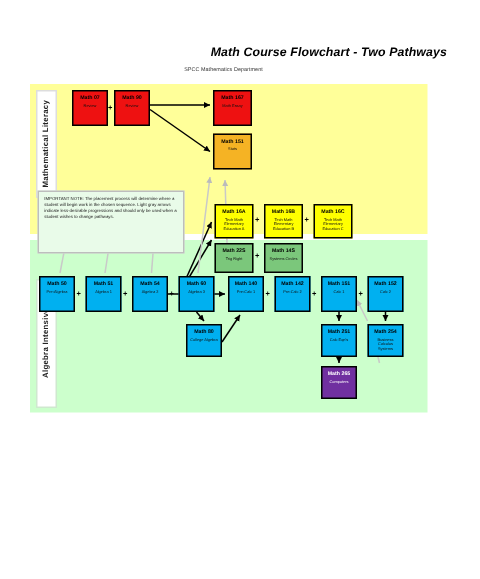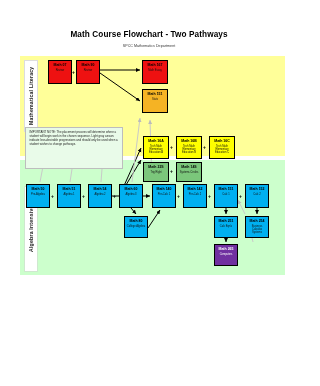--- a/index.html
+++ b/index.html
@@ -1,20 +1,20 @@
 <!DOCTYPE html>
 <html><head>
 <meta charset="utf-8">
 <style>
   html,body{margin:0;padding:0;background:#ffffff;}
   body{width:298px;height:386px;overflow:hidden;font-family:"Liberation Sans",sans-serif;}
   #page{position:relative;width:298px;height:386px;background:#fff;}
 
-  #title{position:absolute;left:0;top:30px;width:298px;text-align:center;
-         font-size:8.2px;font-weight:bold;color:#000;letter-spacing:.1px;}
+  #title{position:absolute;left:0;top:30px;width:298px;text-align:right;
+         font-size:8.2px;font-weight:bold;color:#000;letter-spacing:.1px;font-style:italic;}
   #subtitle{position:absolute;left:0;top:44px;width:298px;text-align:center;
             font-size:3.6px;color:#333;letter-spacing:.05px;}
 
   .band{position:absolute;box-sizing:border-box;}
   #band-lit{left:20px;top:56px;width:265px;height:100px;background:#ffff99;}
   #band-alg{left:20px;top:160px;width:265px;height:115px;background:#ccffcc;}
 
   .band-label{position:absolute;background:#fff;border:1px solid #ddd;
       writing-mode:vertical-rl;transform:rotate(180deg);
       font-size:5.2px;font-weight:bold;color:#222;text-align:center;

